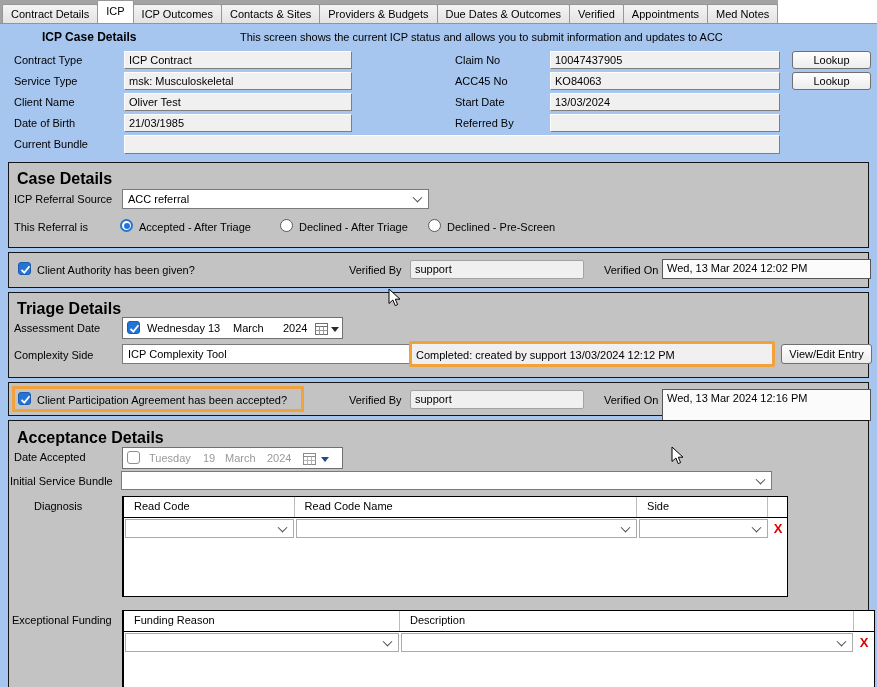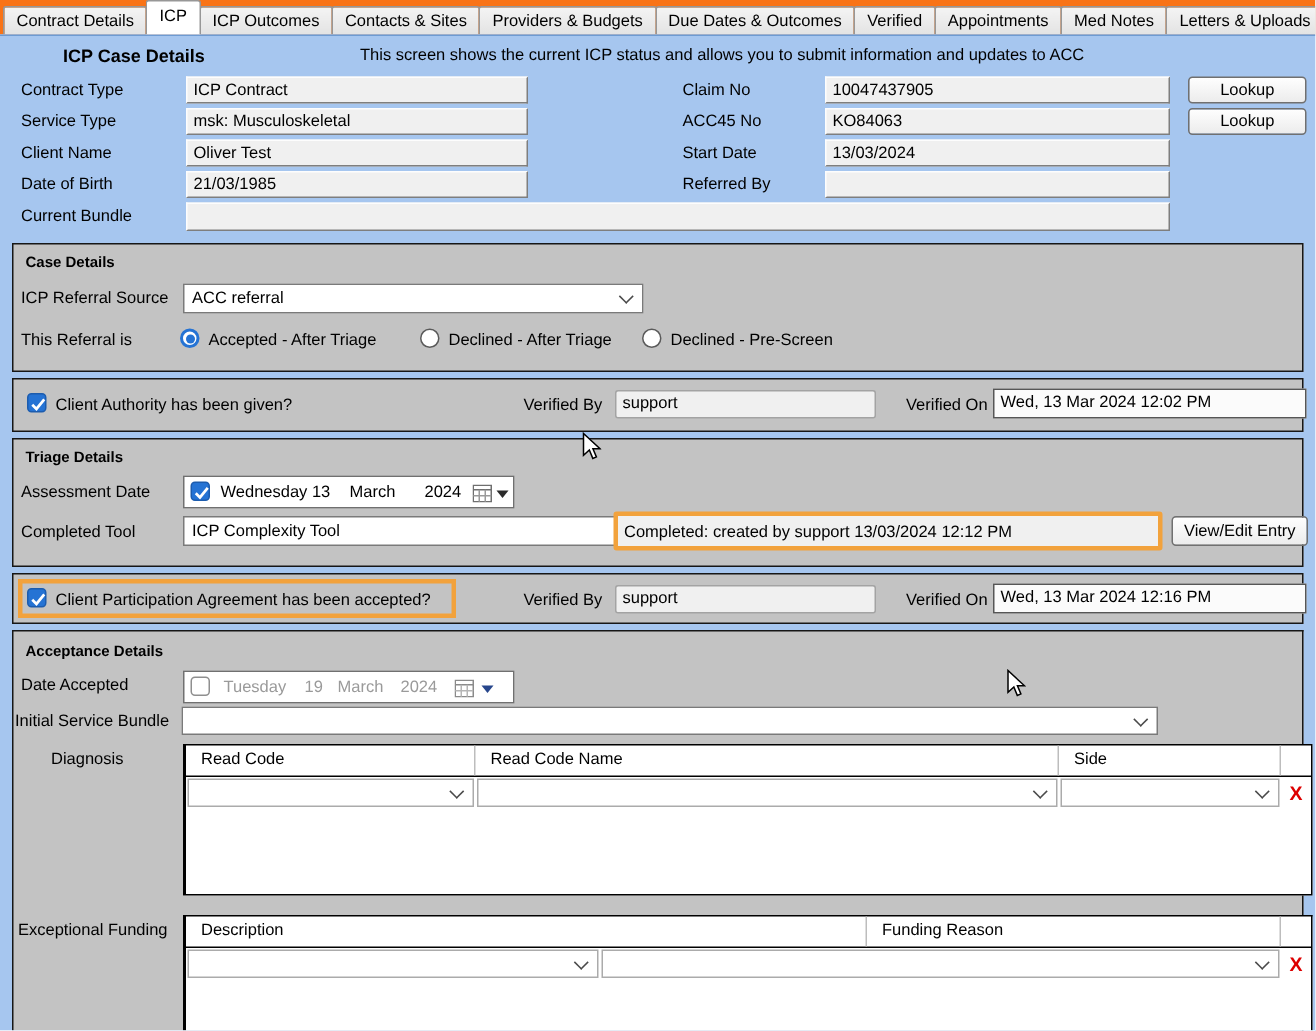--- a/index.html
+++ b/index.html
@@ -1,30 +1,30 @@
 <!DOCTYPE html>
 <html><head>
 <meta charset="utf-8">
 <style>
   html,body{margin:0;padding:0;background:#fff;}
   .screen{position:relative;width:877px;height:687px;overflow:hidden;
           font-family:"Liberation Sans",sans-serif;font-size:11px;color:#000;background:#fff;}
   
-  .tabbar{position:absolute;left:0;top:0;width:877px;height:23px;background:#f97316;
+  .tabbar{position:absolute;left:0;top:0;width:778px;height:23px;background:#a3a3a3;
           display:flex;align-items:flex-end;padding-left:2px;box-sizing:border-box;overflow:hidden;}
   .tab{height:18px;line-height:18px;padding:0 8px;background:linear-gradient(#f4f4f4,#e3e3e3);
        border:1px solid #979797;border-bottom:none;margin-right:-1px;border-radius:2px 2px 0 0;
        white-space:nowrap;flex:0 0 auto;}
   .tab.active{background:#fff;height:22px;line-height:21px;position:relative;z-index:3;}
   
   .panel{position:absolute;left:0;top:23px;width:877px;height:664px;background:#a6c6ef;border-top:1px solid #6e9bd2;box-sizing:border-box;}
   
   .abs{position:absolute;}
   .lbl{position:absolute;white-space:nowrap;}
-  .sect-title{position:absolute;font-weight:bold;font-size:10px;white-space:nowrap;}
+  .sect-title{position:absolute;font-weight:bold;font-size:16px;white-space:nowrap;}
   .fld3d{position:absolute;background:#f0f0f0;border:1px solid #7e7e7e;border-top-color:#fdfdfd;border-left-color:#fdfdfd;
          box-sizing:border-box;padding:1px 4px 0 4px;line-height:14px;white-space:nowrap;overflow:hidden;}
   .fldflat{position:absolute;background:#f0f0f0;border:1px solid #a3a3a3;border-radius:2px;
            box-sizing:border-box;padding:1px 4px 0 4px;line-height:14px;white-space:nowrap;overflow:hidden;}
   .fldwhite{position:absolute;background:#fbfbfb;border:1px solid #565656;
             box-sizing:border-box;padding:1px 4px 0 4px;line-height:14px;white-space:nowrap;overflow:hidden;}
   .btn{position:absolute;background:linear-gradient(#fefefe,#ececec);border:1px solid #707070;border-radius:3px;
        text-align:center;line-height:16px;box-sizing:border-box;cursor:default;white-space:nowrap;}
   .combo{position:absolute;background:#fff;border:1px solid #7a7a7a;box-sizing:border-box;
          padding:2px 18px 0 5px;line-height:14px;white-space:nowrap;overflow:hidden;}
@@ -151,40 +151,40 @@
     <svg class="abs" style="left:192px;top:5px;" width="13" height="12" viewBox="0 0 13 12">
       <rect x="0.5" y="0.5" width="12" height="11" fill="#fff" stroke="#6f6f6f"></rect>
       <line x1="0.5" y1="3.5" x2="12.5" y2="3.5" stroke="#6f6f6f"></line>
       <line x1="4.5" y1="3.5" x2="4.5" y2="11.5" stroke="#9a9a9a"></line>
       <line x1="8.5" y1="3.5" x2="8.5" y2="11.5" stroke="#9a9a9a"></line>
       <line x1="0.5" y1="7.5" x2="12.5" y2="7.5" stroke="#9a9a9a"></line>
     </svg>
     <span class="tri" style="left:208px;top:9px;"></span>
   </div>
 
-  <div class="lbl" style="left:14px;top:349px;">Completed Tool</div>
+  <div class="lbl" style="left:14px;top:349px;">Complexity Side</div>
   <div class="combo" style="left:122px;top:344px;width:308px;height:20px;">
     <span>ICP Complexity Tool</span>
     <span class="chev"></span>
   </div>
   <div class="fldflat orange" style="left:409px;top:341px;width:366px;height:26px;padding-top:4px;">Completed:  created by support 13/03/2024 12:12 PM</div>
   <div class="btn" style="left:781px;top:344px;width:91px;height:20px;line-height:18px;">View/Edit Entry</div>
 
   <div class="box" style="top:382px;height:34px;"></div>
   <div class="orange-rect" style="left:12px;top:386px;width:292px;height:26px;"></div>
   <span class="cb" style="left:18px;top:392px;">
     <svg width="13" height="13" viewBox="0 0 13 13">
         <polyline points="2.5,6.8 5.3,9.6 10.5,3.2" fill="none" stroke="#fff" stroke-width="1.8"></polyline>
       </svg>
   </span>
   <div class="lbl" style="left:37px;top:394px;">Client Participation Agreement has been accepted?</div>
   <div class="lbl" style="left:349px;top:394px;">Verified By</div>
   <div class="fldflat" style="left:410px;top:390px;width:174px;height:19px;">support</div>
   <div class="lbl" style="left:604px;top:394px;">Verified On</div>
-  <div class="fldwhite" style="left:662px;top:389px;width:209px;height:20px;">Wed, 13 Mar 2024 12:16 PM</div>
+  <div class="fldwhite" style="left:662px;top:389px;width:209px;height:32px;">Wed, 13 Mar 2024 12:16 PM</div>
 
   <div class="box" style="top:420px;height:267px;border-bottom:none;"></div>
   <div class="sect-title" style="left:17px;top:429px;">Acceptance Details</div>
 
   <div class="lbl" style="left:14px;top:451px;">Date Accepted</div>
   <div class="datepick disabled" style="left:122px;top:447px;width:221px;height:22px;">
     <span class="cb un" style="left:4px;top:3px;"></span>
     <span class="dtxt" style="left:26px;">Tuesday</span>
     <span class="dtxt" style="left:80px;">19</span>
     <span class="dtxt" style="left:102px;">March</span>
@@ -199,21 +199,21 @@
     <span class="tri" style="left:198px;top:9px;border-top-color:#27468c;"></span>
   </div>
 
   <div class="lbl" style="left:10px;top:475px;">Initial Service Bundle</div>
   <div class="combo" style="left:121px;top:471px;width:651px;height:19px;">
     <span></span>
     <span class="chev"></span>
   </div>
 
   <div class="lbl" style="left:34px;top:500px;">Diagnosis</div>
-  <div class="dtable" style="left:122px;top:496px;width:753px;height:101px;">
+  <div class="dtable" style="left:122px;top:496px;width:666px;height:101px;">
     <div class="thead">
       <div class="hc" style="width:193px;">Read Code</div>
       <div class="hc" style="width:389px;">Read Code Name</div>
       <div class="hc" style="width:148px;">Side</div>
       <div class="hc" style="width:20px;"></div>
     </div>
     <div class="trow">
       <div class="tc" style="width:193px;">
           <div class="cellcombo">
             <span class="chev"></span>
@@ -231,22 +231,22 @@
         </div>
       <div class="tc" style="width:20px;">
           <div class="redx">X</div>
         </div>
     </div>
   </div>
 
   <div class="lbl" style="left:12px;top:614px;">Exceptional Funding</div>
   <div class="dtable" style="left:122px;top:610px;width:753px;height:77px;border-bottom:none;">
     <div class="thead">
+      <div class="hc" style="width:276px;">Funding Reason</div>
       <div class="hc" style="width:454px;">Description</div>
-      <div class="hc" style="width:276px;">Funding Reason</div>
       <div class="hc" style="width:20px;"></div>
     </div>
     <div class="trow">
       <div class="tc" style="width:276px;">
           <div class="cellcombo">
             <span class="chev"></span>
           </div>
         </div>
       <div class="tc" style="width:454px;">
           <div class="cellcombo">

